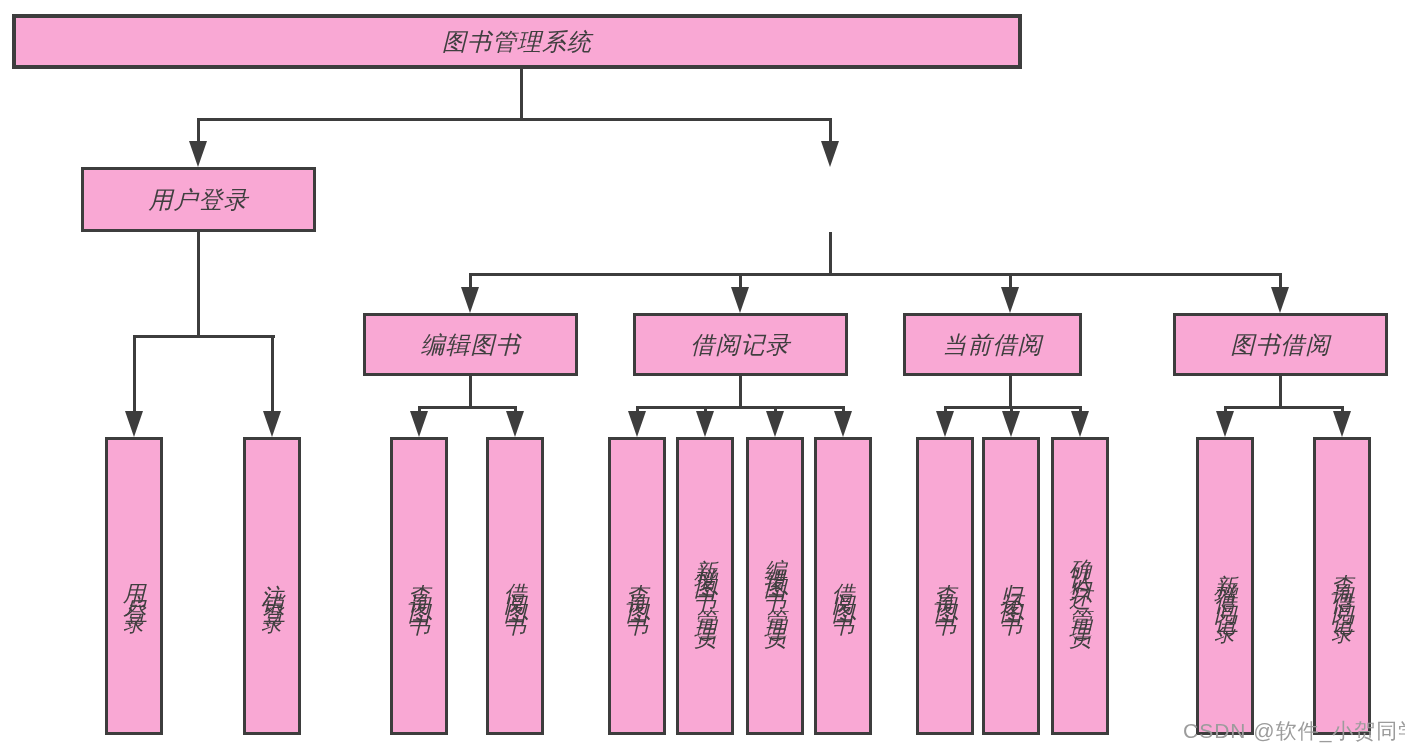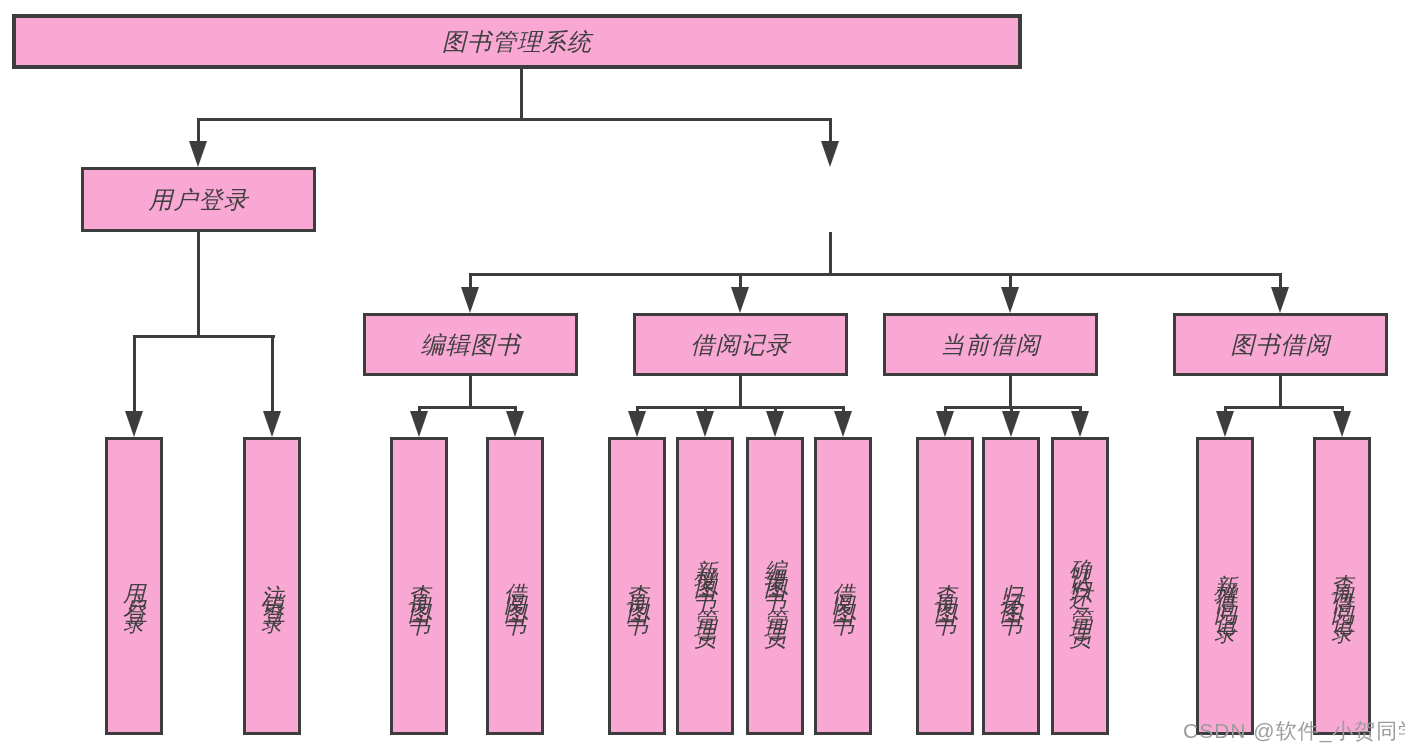--- a/index.html
+++ b/index.html
@@ -74,21 +74,21 @@
   <div class="arrow" style="left:461px;top:287px;"></div>
   <div class="vline" style="left:739px;top:273px;height:15px;"></div>
   <div class="arrow" style="left:731px;top:287px;"></div>
   <div class="vline" style="left:1009px;top:273px;height:15px;"></div>
   <div class="arrow" style="left:1001px;top:287px;"></div>
   <div class="vline" style="left:1279px;top:273px;height:15px;"></div>
   <div class="arrow" style="left:1271px;top:287px;"></div>
 
   <div class="box" style="left:363px;top:313px;width:215px;height:63px;">编辑图书</div>
   <div class="box" style="left:633px;top:313px;width:215px;height:63px;">借阅记录</div>
-  <div class="box" style="left:883px;top:313px;width:215px;height:63px;">当前借阅</div>
+  <div class="box" style="left:903px;top:313px;width:179px;height:63px;">当前借阅</div>
   <div class="box" style="left:1173px;top:313px;width:215px;height:63px;">图书借阅</div>
 
   <div class="vline" style="left:469px;top:376px;height:31px;"></div>
   <div class="hline" style="left:418px;top:406px;width:98px;"></div>
   <div class="vline" style="left:418px;top:406px;height:6px;"></div>
   <div class="arrow" style="left:410px;top:411px;"></div>
   <div class="vline" style="left:514px;top:406px;height:6px;"></div>
   <div class="arrow" style="left:506px;top:411px;"></div>
 
   <div class="vline" style="left:739px;top:376px;height:31px;"></div>

